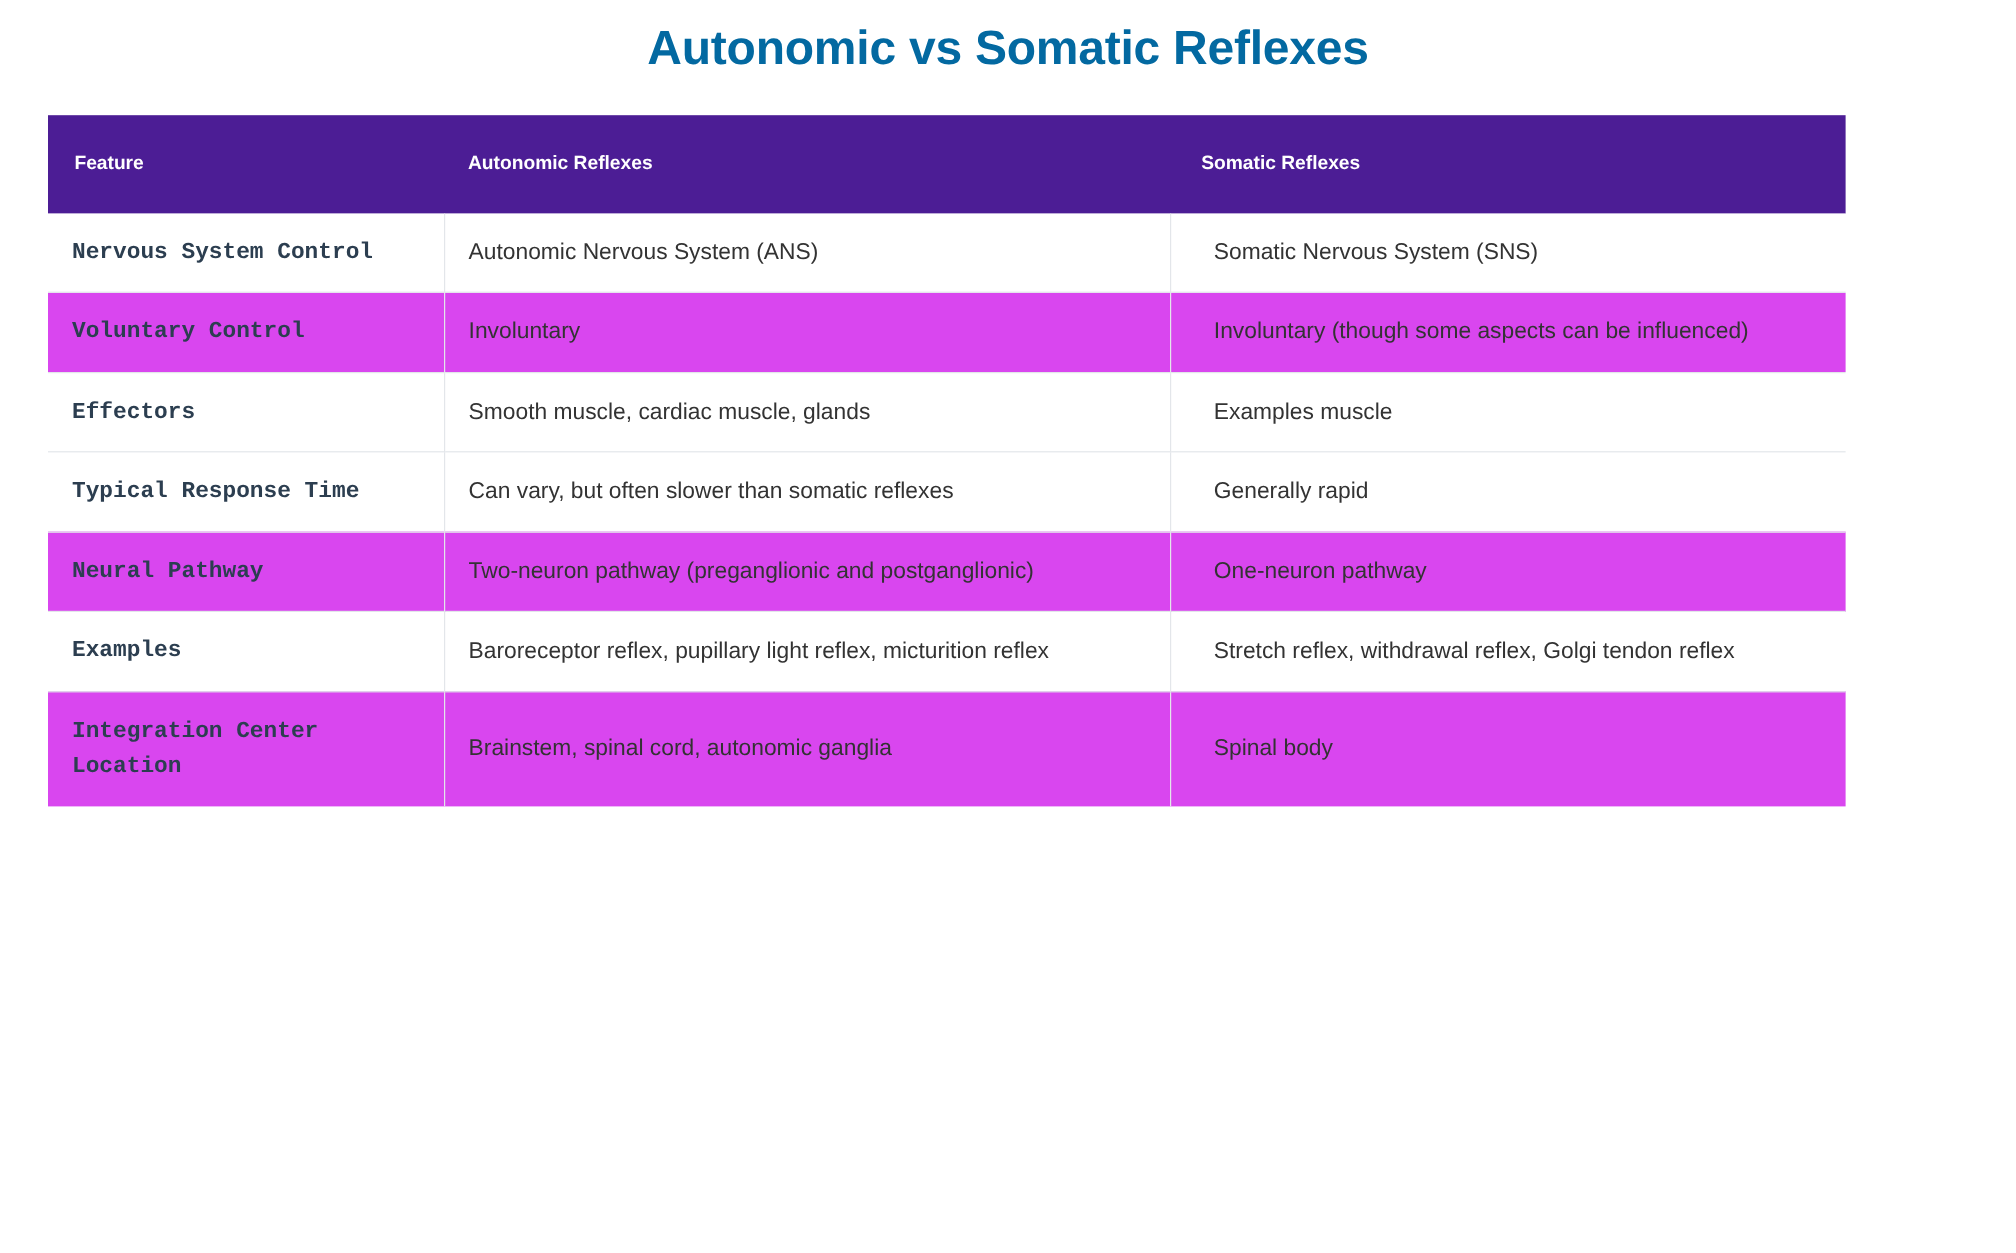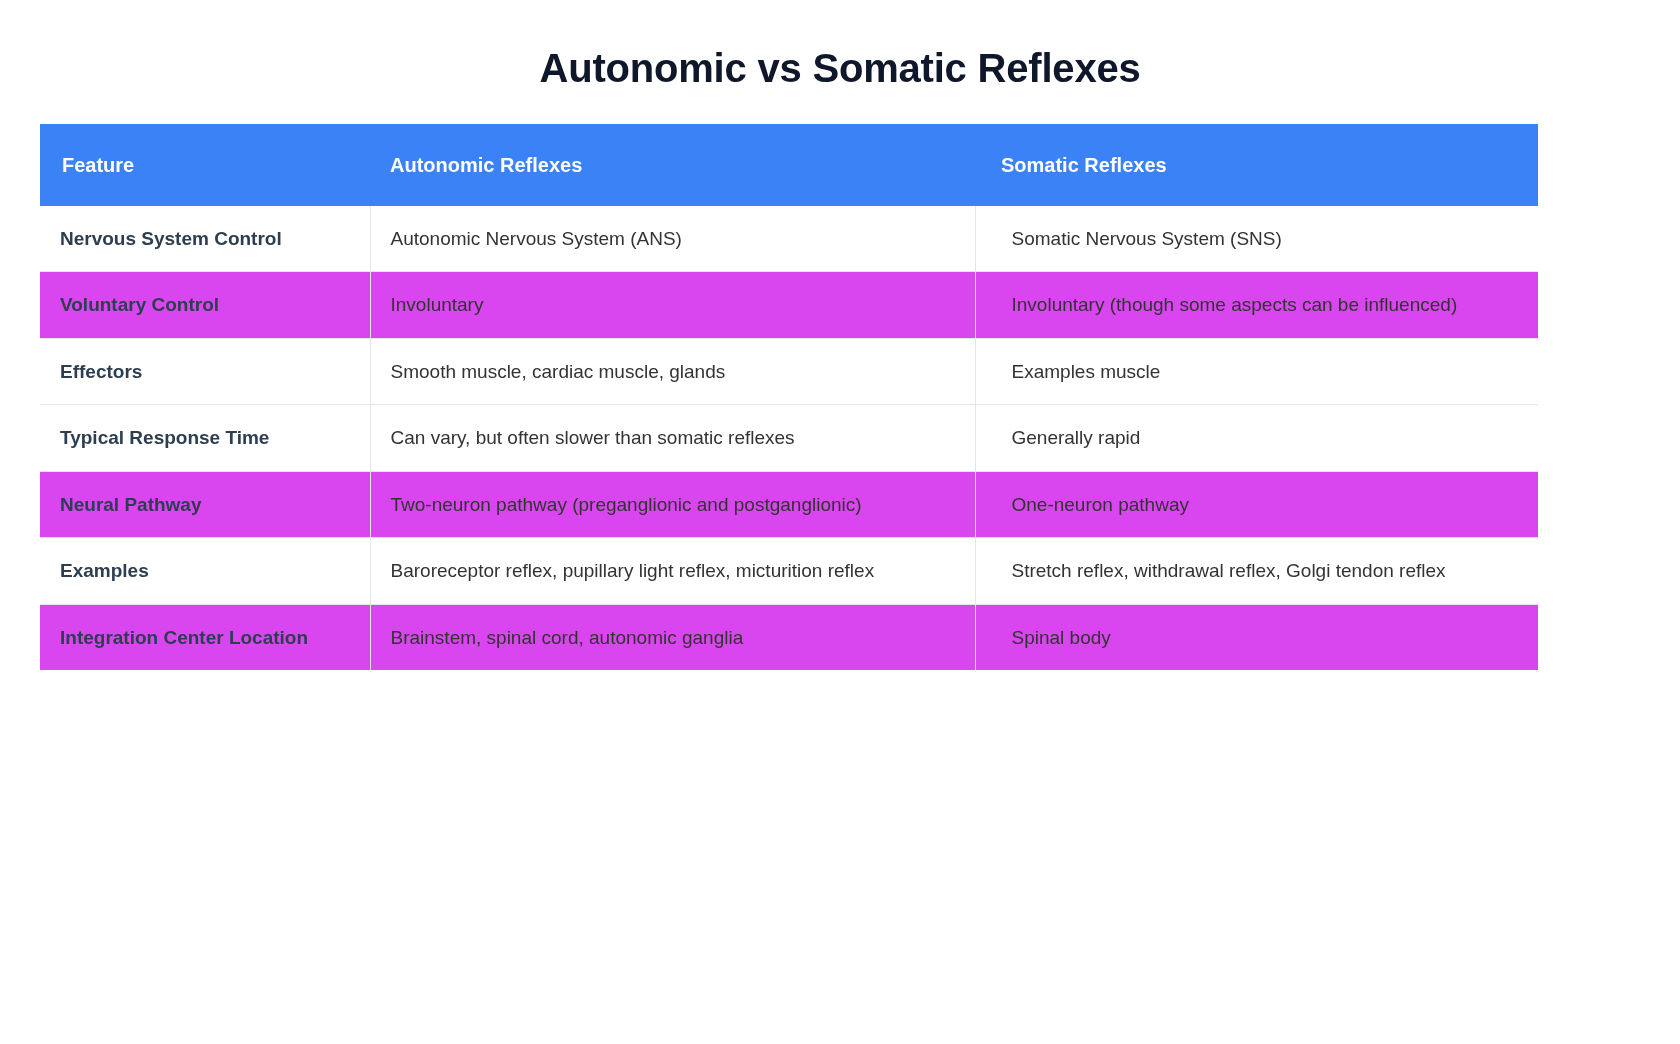--- a/index.html
+++ b/index.html
@@ -15,46 +15,46 @@
     width: 1680px;
     height: 1044px;
     background: #ffffff;
     position: relative;
     overflow: hidden;
   }
   #page-title {
     text-align: center;
     font-size: 40px;
     font-weight: bold;
-    color: #0f172a;
+    color: #0369a1;
     letter-spacing: -0.2px;
-    padding-top: 44px;
+    padding-top: 16px;
     padding-bottom: 0;
     margin: 0;
     line-height: 1.2;
   }
   #table-wrap {
     margin-top: 32px;
     margin-left: 40px;
     width: 1498px;
   }
   table.comparison-table {
     border-collapse: collapse;
     width: 1498px;
     table-layout: fixed;
     background: #ffffff;
   }
   table.comparison-table col.col-feature  { width: 330px; }
   table.comparison-table col.col-autonomic{ width: 605px; }
   table.comparison-table col.col-somatic  { width: 563px; }
 
   thead th {
-    background: #3b82f6;
+    background: #4c1d95;
     color: #ffffff;
-    font-size: 20px;
+    font-size: 16px;
     font-weight: bold;
     text-align: left;
     padding: 26px 22px;
     height: 82px;
     vertical-align: middle;
     border: none;
     white-space: nowrap;
   }
   thead th.th-feature   { padding-left: 22px; }
   thead th.th-autonomic { padding-left: 20px; }
@@ -70,20 +70,21 @@
     vertical-align: middle;
     line-height: 1.55;
     border-bottom: 1px solid #e3e6ea;
     border-right: 1px solid #e3e6ea;
   }
   tbody td.cell-feature {
     font-weight: bold;
     color: #2c3e50;
     padding-left: 20px;
     padding-right: 14px;
+    font-family: Liberation Mono, monospace;
   }
   tbody td.cell-autonomic { padding-left: 20px; padding-right: 26px; }
   tbody td.cell-somatic {
     padding-left: 36px;
     padding-right: 26px;
     border-right: none;
   }
   tbody tr:last-child td { border-bottom: none; }
 </style>
 </head>

